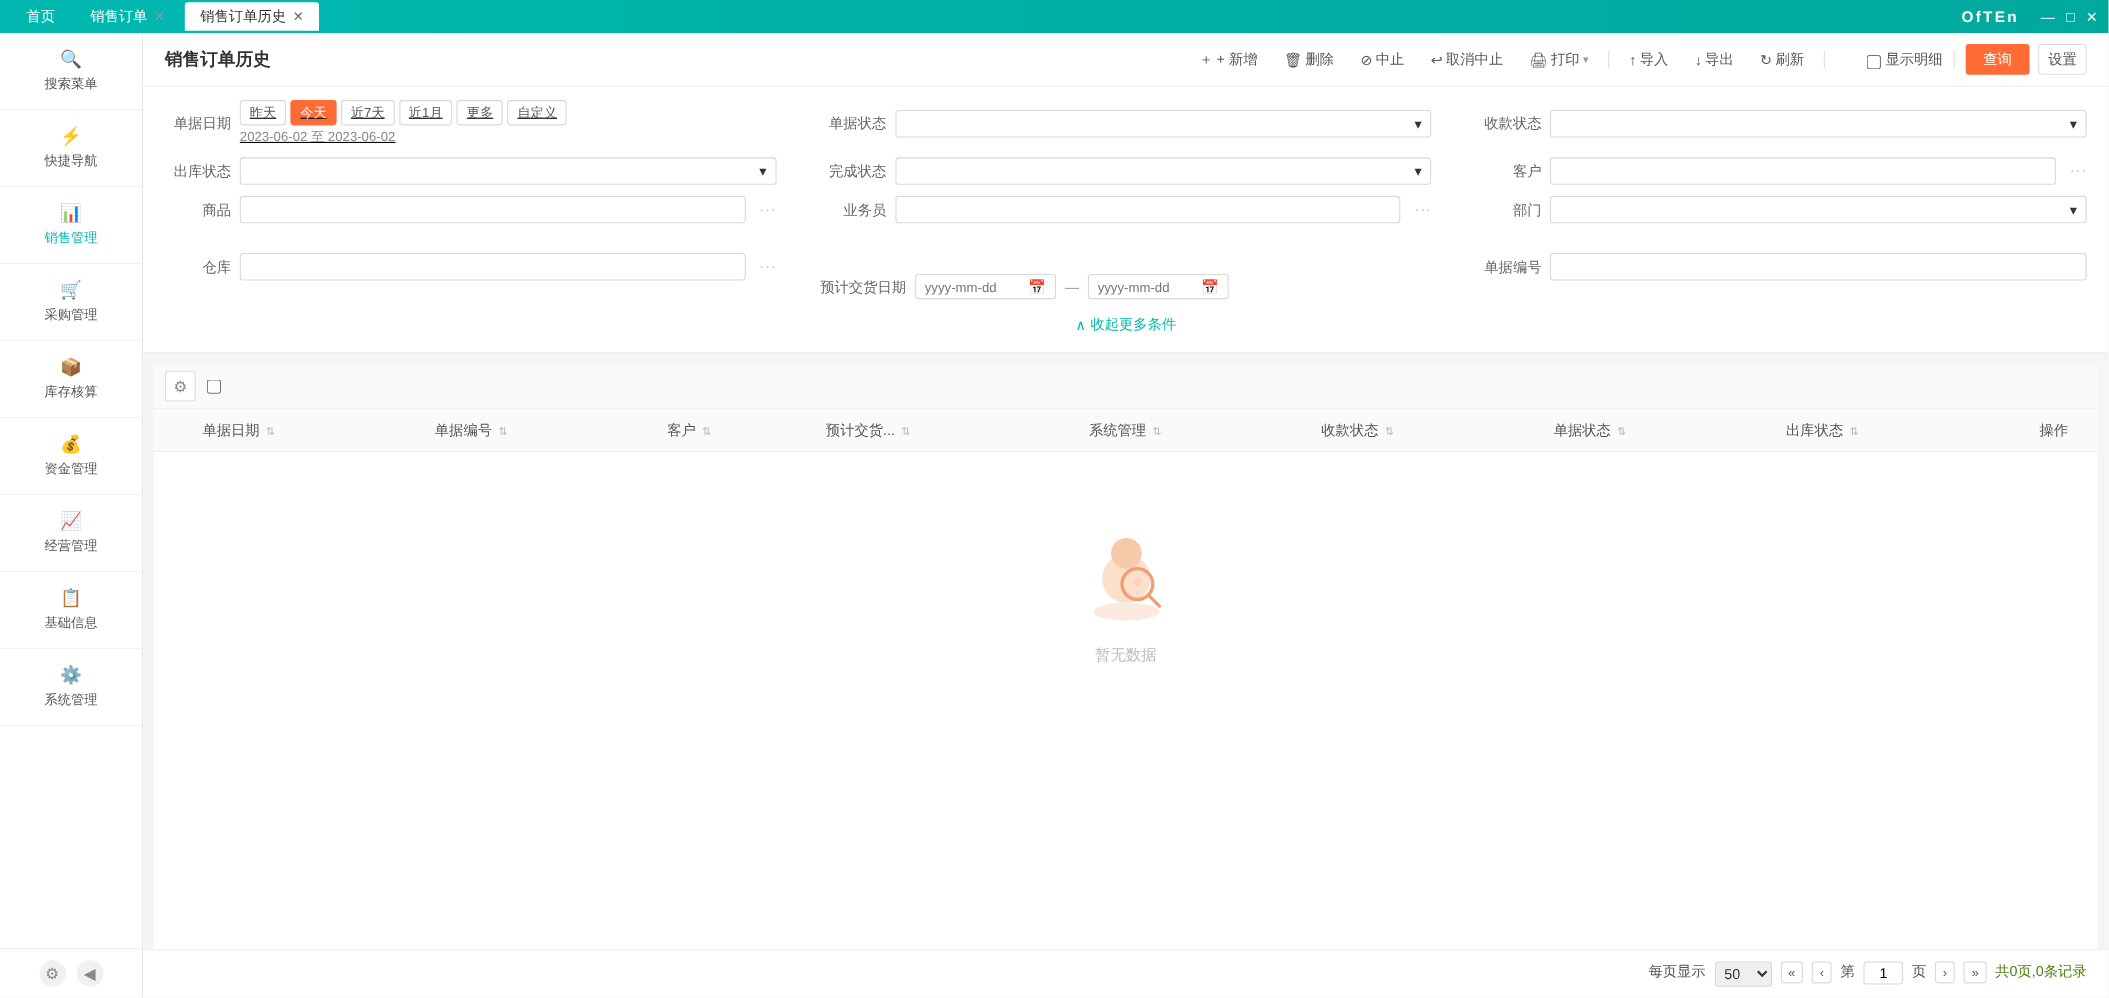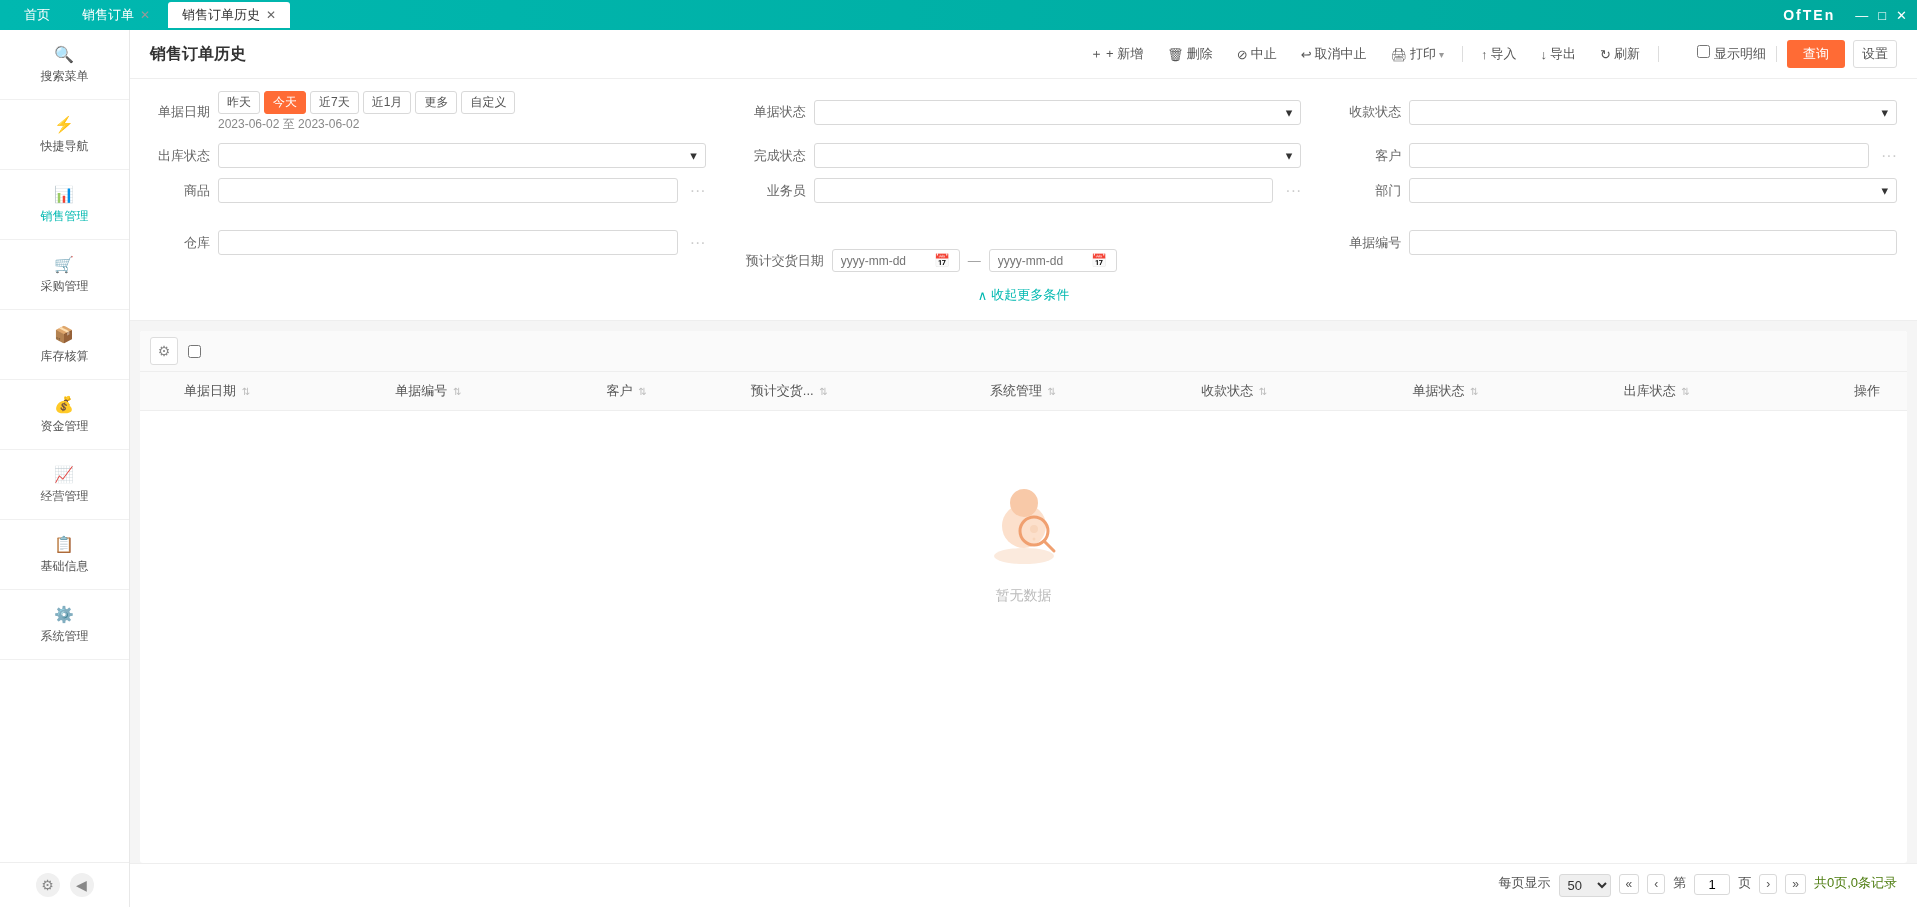--- a/index.html
+++ b/index.html
@@ -153,21 +153,21 @@
     }
     .toolbar-btn.primary {
       background: #ff6b35;
       color: white;
       border-radius: 3px;
       padding: 5px 16px;
       font-size: 13px;
     }
     .toolbar-divider { width: 1px; height: 16px; background: #ddd; margin: 0 2px; }
     .display-columns-check {
-      display: flex; align-items: flex-start; gap: 4px; font-size: 12px; color: #555; padding-left: 28px;
+      display: flex; align-items: flex-end; gap: 4px; font-size: 12px; color: #555; padding-left: 28px;
     }
 
     
     .filter-area {
       background: white;
       padding: 12px 20px;
       border-bottom: 1px solid #eee;
     }
     .filter-row {
       display: flex;
@@ -239,20 +239,21 @@
       border-color: #ff6b35;
     }
     .date-range-text {
       font-size: 12px;
       color: #888;
       margin-top: 2px;
     }
     .date-filter-wrap {
       display: flex;
       flex-direction: column;
+      text-decoration: underline;
     }
     .collapse-row {
       text-align: center;
       color: #00b8b0;
       cursor: pointer;
       font-size: 12px;
       padding: 4px 0;
       display: flex;
       align-items: center;
       justify-content: center;

